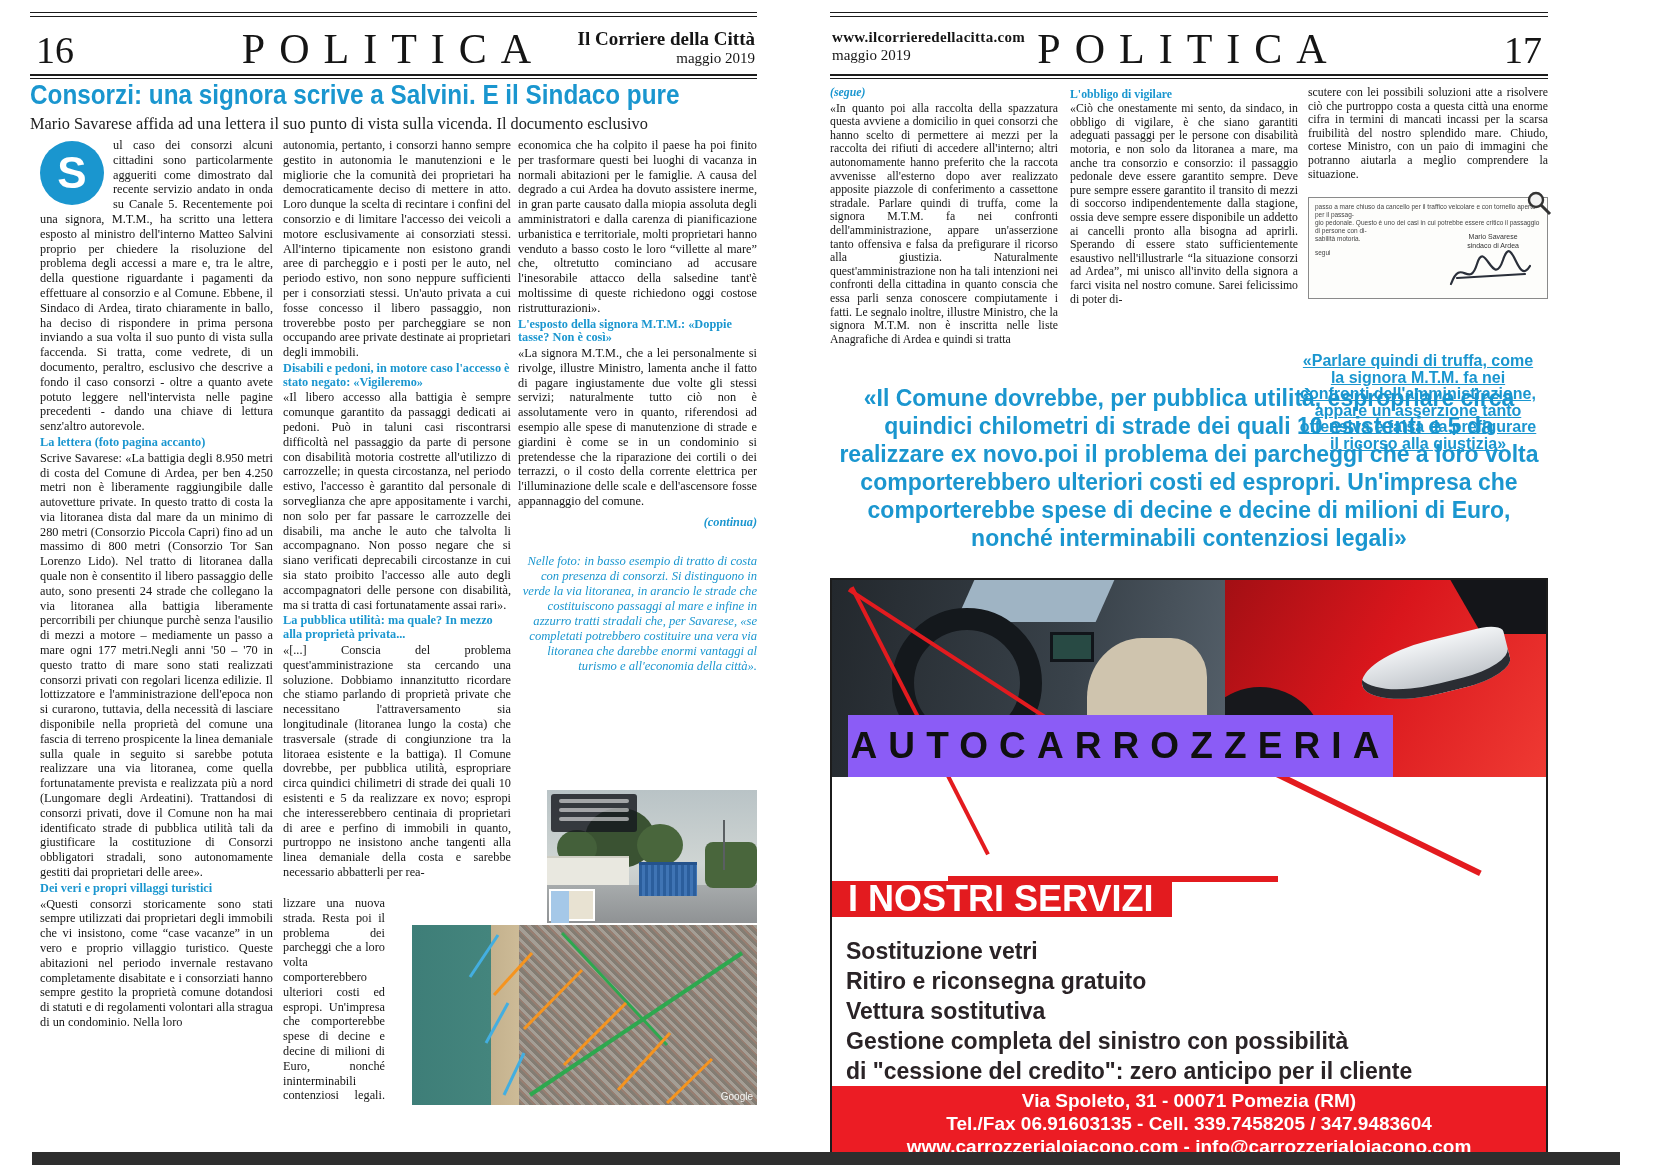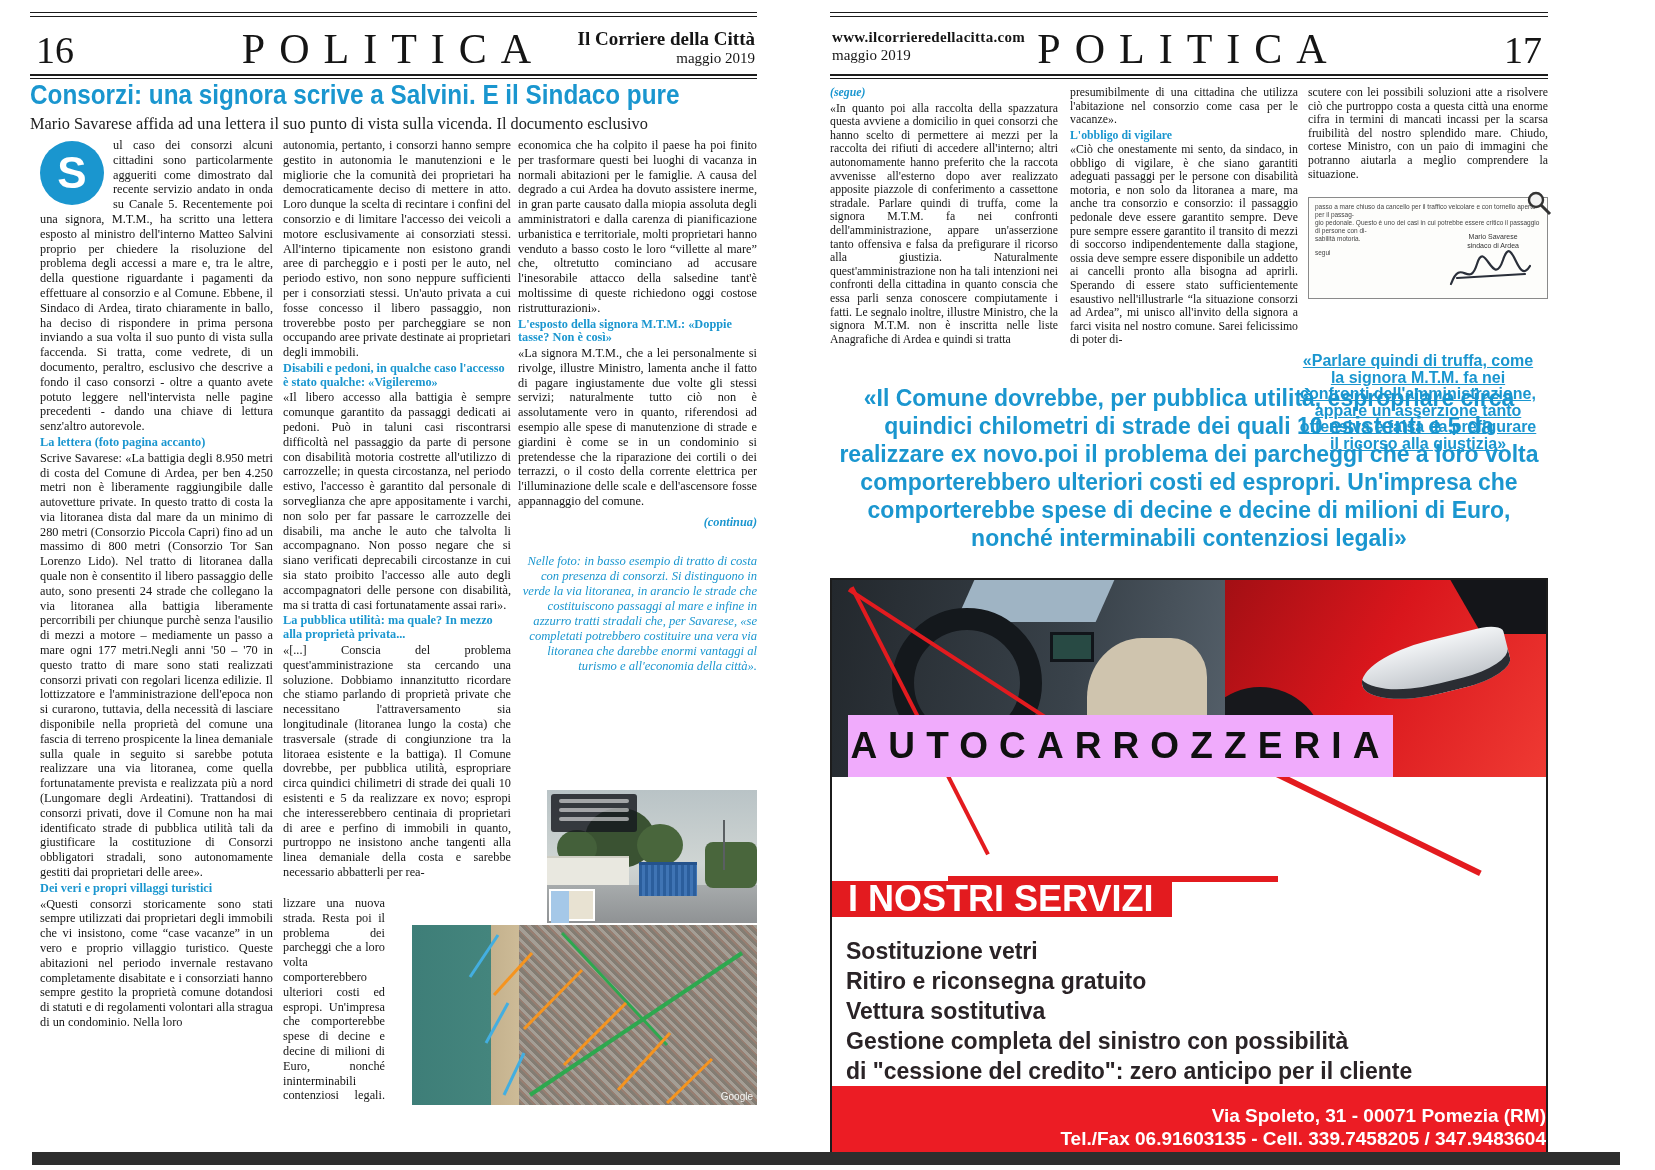--- a/index.html
+++ b/index.html
@@ -65,27 +65,27 @@
   .ad-interior{position:absolute; left:0; top:0; width:55%; height:100%; background:linear-gradient(100deg,#23282d,#39424a 60%,#55606a); overflow:hidden;}
   .ai-wheel{position:absolute; left:60px; top:28px; width:150px; height:150px; border:22px solid #14181c; border-radius:50%;}
   .ai-screen{position:absolute; left:218px; top:52px; width:44px; height:30px; background:#284a44; border:3px solid #11151a;}
   .ai-seat{position:absolute; right:18px; top:58px; width:120px; height:130px; background:#cfc4ae; border-radius:46% 30% 10% 10%;}
   .ai-window{position:absolute; right:120px; top:0; width:140px; height:42px; background:#9fb4c4; transform:skewX(-24deg);}
   .ad-redcar{position:absolute; right:0; top:0; width:45%; height:100%; background:linear-gradient(120deg,#a30f14,#d9161c 45%,#ef3a33); overflow:hidden;}
   .rc-light{position:absolute; right:36px; top:60px; width:150px; height:54px; background:linear-gradient(#f2f4f6,#b9bec4); border-radius:60% 20% 40% 60%; transform:rotate(-14deg); box-shadow:inset 0 -10px 0 #2a2d33;}
   .rc-wheel{position:absolute; left:-30px; bottom:-40px; width:130px; height:130px; background:#17181c; border-radius:50%;}
   .rc-dark{position:absolute; right:0; top:0; width:120px; height:54px; background:#141519; transform:skewX(30deg) translateX(40px);}
   .ad-line{position:absolute; background:var(--red);}
-  .ad-band-name{position:absolute; left:16px; top:135px; width:545px; height:62px; background:#f0abfc; display:flex; align-items:center; justify-content:center; font-family:"Liberation Sans",sans-serif; font-weight:bold; font-size:37px; letter-spacing:.3em; color:#101010;}
+  .ad-band-name{position:absolute; left:16px; top:135px; width:545px; height:62px; background:#8b5cf6; display:flex; align-items:center; justify-content:center; font-family:"Liberation Sans",sans-serif; font-weight:bold; font-size:37px; letter-spacing:.3em; color:#101010;}
   .ad-loiacono{position:absolute; left:0; top:197px; width:100%; height:104px; background:#fff;}
   .ad-loiacono span{position:absolute; left:148px; top:-4px; font-family:"Liberation Sans",sans-serif; font-weight:bold; font-size:100px; line-height:104px; letter-spacing:6px; color:var(--red);}
   .ad-servtitle{position:absolute; left:0; top:301px; width:340px; height:36px; background:var(--red); color:#fff; display:flex; align-items:center; padding-left:16px; font-family:"Liberation Sans",sans-serif; font-weight:bold; font-size:36px;}
   .ad-services{position:absolute; left:14px; top:356px; width:690px; font-family:"Liberation Sans",sans-serif; font-weight:bold; font-size:23px; line-height:30px; color:#2a2326;}
   .ad-promo{position:absolute; right:0; top:354px; width:390px; height:86px; background:var(--red); color:#fff; display:flex; align-items:center; justify-content:center; font-family:"Liberation Sans",sans-serif; font-weight:bold; font-size:32px;}
-  .ad-contact{position:absolute; left:0; top:506px; width:100%; height:70px; background:var(--red2); color:#fff; text-align:right; font-family:"Liberation Sans",sans-serif; font-weight:bold; font-size:19px; line-height:23px; padding-top:18px;}
+  .ad-contact{position:absolute; left:0; top:506px; width:100%; height:70px; background:var(--red2); color:#fff; text-align:center; font-family:"Liberation Sans",sans-serif; font-weight:bold; font-size:19px; line-height:23px; padding-top:3px;}
   .bottom-bar{position:absolute; left:32px; top:1152px; width:1588px; height:13px; background:#2e2e2e;}
 </style>
 </head>
 <body>
 
 <div class="canvas">
 
   <div class="page page-left">
     <div class="rule" style="top:0;height:1px"></div>
     <div class="rule" style="top:4px;height:1px"></div>
@@ -105,21 +105,21 @@
 
     <div class="col" style="left:10px; top:126px; width:233px; height:967px">
         <div class="blk-drop"><span class="dropcap">S</span>ul caso dei consorzi alcuni cittadini sono particolarmente aggueriti come dimostrato dal recente servizio andato in onda su Canale 5. Recentemente poi una signora, M.T.M., ha scritto una lettera esposto al ministro dell'interno Matteo Salvini proprio per chiedere la risoluzione del problema degli accessi a mare e, tra le altre, della questione riguardante i pagamenti da effettuare al consorzio e al Comune. Ebbene, il Sindaco di Ardea, tirato chiaramente in ballo, ha deciso di rispondere in prima persona inviando a sua volta il suo punto di vista sulla faccenda. Si tratta, come vedrete, di un documento, peraltro, esclusivo che descrive a fondo il caso consorzi - oltre a quanto avete potuto leggere nell'intervista nelle pagine precedenti - dando una chiave di lettura senz'altro autorevole.</div>
         <div class="blk-h">La lettera (foto pagina accanto)</div>
         <div class="blk-p">Scrive Savarese: «La battigia degli 8.950 metri di costa del Comune di Ardea, per ben 4.250 metri non è liberamente raggiungibile dalle autovetture private. In questo tratto di costa la via litoranea dista dal mare da un minimo di 280 metri (Consorzio Piccola Capri) fino ad un massimo di 800 metri (Consorzio Tor San Lorenzo Lido). Nel tratto di litoranea dalla quale non è consentito il libero passaggio delle auto, sono presenti 24 strade che collegano la via litoranea alla battigia liberamente percorribili per chiunque purchè senza l'ausilio di mezzi a motore – mediamente un passo a mare ogni 177 metri.Negli anni '50 – '70 in questo tratto di mare sono stati realizzati consorzi privati con regolari licenza edilizie. Il lottizzatore e l'amministrazione dell'epoca non si curarono, tuttavia, della necessità di lasciare disponibile nella proprietà del comune una fascia di terreno prospicente la linea demaniale sulla quale in seguito si sarebbe potuta realizzare una via litoranea, come quella fortunatamente prevista e realizzata più a nord (Lungomare degli Ardeatini). Trattandosi di consorzi privati, dove il Comune non ha mai identificato strade di pubblica utilità tali da giustificare la costituzione di Consorzi obbligatori stradali, sono autonomamente gestiti dai proprietari delle aree».</div>
         <div class="blk-h">Dei veri e propri villaggi turistici</div>
         <div class="blk-p">«Questi consorzi storicamente sono stati sempre utilizzati dai proprietari degli immobili che vi insistono, come “case vacanze” in un vero e proprio villaggio turistico. Queste abitazioni nel periodo invernale restavano completamente disabitate e i consorziati hanno sempre gestito la proprietà comune dotandosi di statuti e di regolamenti volontari alla stragua di un condominio. Nella loro</div>
       </div>
     <div class="col" style="left:253px; top:126px; width:228px; height:756px">
         <div class="blk-p">autonomia, pertanto, i consorzi hanno sempre gestito in autonomia le manutenzioni e le migliorie che la comunità dei proprietari ha democraticamente deciso di mettere in atto. Loro dunque la scelta di recintare i confini del consorzio e di limitare l'accesso dei veicoli a motore esclusivamente ai consorziati stessi. All'interno tipicamente non esistono grandi aree di parcheggio e i posti per le auto, nel periodo estivo, non sono neppure sufficienti per i consorziati stessi. Un'auto privata a cui fosse concesso il libero passaggio, non troverebbe posto per parcheggiare se non occupando aree private destinate ai proprietari degli immobili.</div>
-        <div class="blk-h">Disabili e pedoni, in qualche caso l'accesso è stato qualche: «Vigileremo»</div>
+        <div class="blk-h">Disabili e pedoni, in motore caso l'accesso è stato negato: «Vigileremo»</div>
         <div class="blk-p">«Il libero accesso alla battigia è sempre comunque garantito da passaggi dedicati ai pedoni. Può in taluni casi riscontrarsi difficoltà nel passaggio da parte di persone con disabilità motoria costrette all'utilizzo di carrozzelle; in questa circostanza, nel periodo estivo, l'accesso è garantito dal personale di sorveglianza che apre appositamente i varchi, non solo per far passare le carrozzelle dei disabili, ma anche le auto che talvolta li accompagnano. Non posso negare che si siano verificati deprecabili circostanze in cui sia stato proibito l'accesso alle auto degli accompagnatori delle persone con disabilità, ma si tratta di casi fortunatamente assai rari».</div>
         <div class="blk-h">La pubblica utilità: ma quale? In mezzo alla proprietà privata...</div>
         <div class="blk-p">«[...] Conscia del problema quest'amministrazione sta cercando una soluzione. Dobbiamo innanzitutto ricordare che stiamo parlando di proprietà private che necessitano l'attraversamento sia longitudinale (litoranea lungo la costa) che trasversale (strade di congiunzione tra la litoraea esistente e la battiga). Il Comune dovrebbe, per pubblica utilità, espropriare circa quindici chilimetri di strade dei quali 10 esistenti e 5 da realizzare ex novo; espropi che interesserebbero centinaia di proprietari di aree e perfino di immobili in quanto, purtroppo ne insistono anche tangenti alla linea demaniale della costa e sarebbe necessario abbatterli per rea-</div>
       </div>
     <div class="col" style="left:253px; top:884px; width:102px; height:206px">
         <div class="blk-p">lizzare una nuova strada. Resta poi il problema dei parcheggi che a loro volta comporterebbero ulteriori costi ed espropi. Un'impresa che comporterebbe spese di decine e decine di milioni di Euro, nonché ininterminabili contenziosi legali. La crisi</div>
       </div>
     <div class="col" style="left:488px; top:126px; width:239px; height:650px">
         <div class="blk-p">economica che ha colpito il paese ha poi finito per trasformare questi bei luoghi di vacanza in normali abitazioni per le famiglie. A causa del degrado a cui Ardea ha dovuto assistere inerme, in gran parte causato dalla miopia assoluta degli amministratori e dalla carenza di pianificazione urbanistica e territoriale, molti proprietari hanno venduto a basso costo le loro “villette al mare” che, oltretutto cominciano ad accusare l'inesorabile attacco della salsedine tant'è moltissime di queste richiedono oggi costose ristrutturazioni».</div>
         <div class="blk-h">L'esposto della signora M.T.M.: «Doppie tasse? Non è così»</div>
@@ -178,21 +178,20 @@
       <div class="ph-num" style="right:6px">17</div>
     </div>
     <div class="rule" style="top:62px;height:2px"></div>
     <div class="rule" style="top:66px;height:1px"></div>
 
     <div class="col" style="left:0; top:74px; width:228px; height:298px">
         <div class="blk-seg">(segue)</div>
         <div class="blk-p">«In quanto poi alla raccolta della spazzatura questa avviene a domicilio in quei consorzi che hanno scelto di permettere ai mezzi per la raccolta dei rifiuti di accedere all'interno; altri autonomamente hanno preferito che la raccota avvenisse all'esterno dopo aver realizzato apposite piazzole di conferimento a cassettone stradale. Parlare quindi di truffa, come la signora M.T.M. fa nei confronti dell'amministrazione, appare un'asserzione tanto offensiva e falsa da prefigurare il ricorso alla giustizia. Naturalmente quest'amministrazione non ha tali intenzioni nei confronti della cittadina in quanto conscia che essa parli senza conoscere compiutamente i fatti. Le segnalo inoltre, illustre Ministro, che la signora M.T.M. non è inscritta nelle liste Anagrafiche di Ardea e quindi si tratta</div>
       </div>
     <div class="col" style="left:240px; top:74px; width:228px; height:298px">
-        <div class="blk-p">presumibilmente di una cittadina che utilizza l'abitazione nel consorzio come casa per le vacanze».</div>
         <div class="blk-h">L'obbligo di vigilare</div>
         <div class="blk-p">«Ciò che onestamente mi sento, da sindaco, in obbligo di vigilare, è che siano garantiti adeguati passaggi per le persone con disabilità motoria, e non solo da litoranea a mare, ma anche tra consorzio e consorzio: il passaggio pedonale deve essere garantito sempre. Deve pure sempre essere garantito il transito di mezzi di soccorso indipendentemente dalla stagione, ossia deve sempre essere disponibile un addetto ai cancelli pronto alla bisogna ad aprirli. Sperando di essere stato sufficientemente esaustivo nell'illustrarle “la situazione consorzi ad Ardea”, mi unisco all'invito della signora a farci visita nel nostro comune. Sarei felicissimo di poter di-</div>
       </div>
     <div class="col" style="left:478px; top:74px; width:240px; height:110px">
         <div class="blk-p">scutere con lei possibili soluzioni atte a risolvere ciò che purtroppo costa a questa città una enorme cifra in termini di mancati incassi per la scarsa fruibilità del nostro splendido mare. Chiudo, cortese Ministro, con un paio di immagini che potranno aiutarla a meglio comprendere la situazione.</div>
       </div>
 
     <div class="letter-inset">
       <div class="li-line">passo a mare chiuso da cancello per il traffico veicolare e con tornello aperto per il passag-</div>
       <div class="li-line">gio pedonale. Questo è uno dei casi in cui potrebbe essere critico il passaggio di persone con di-</div>

